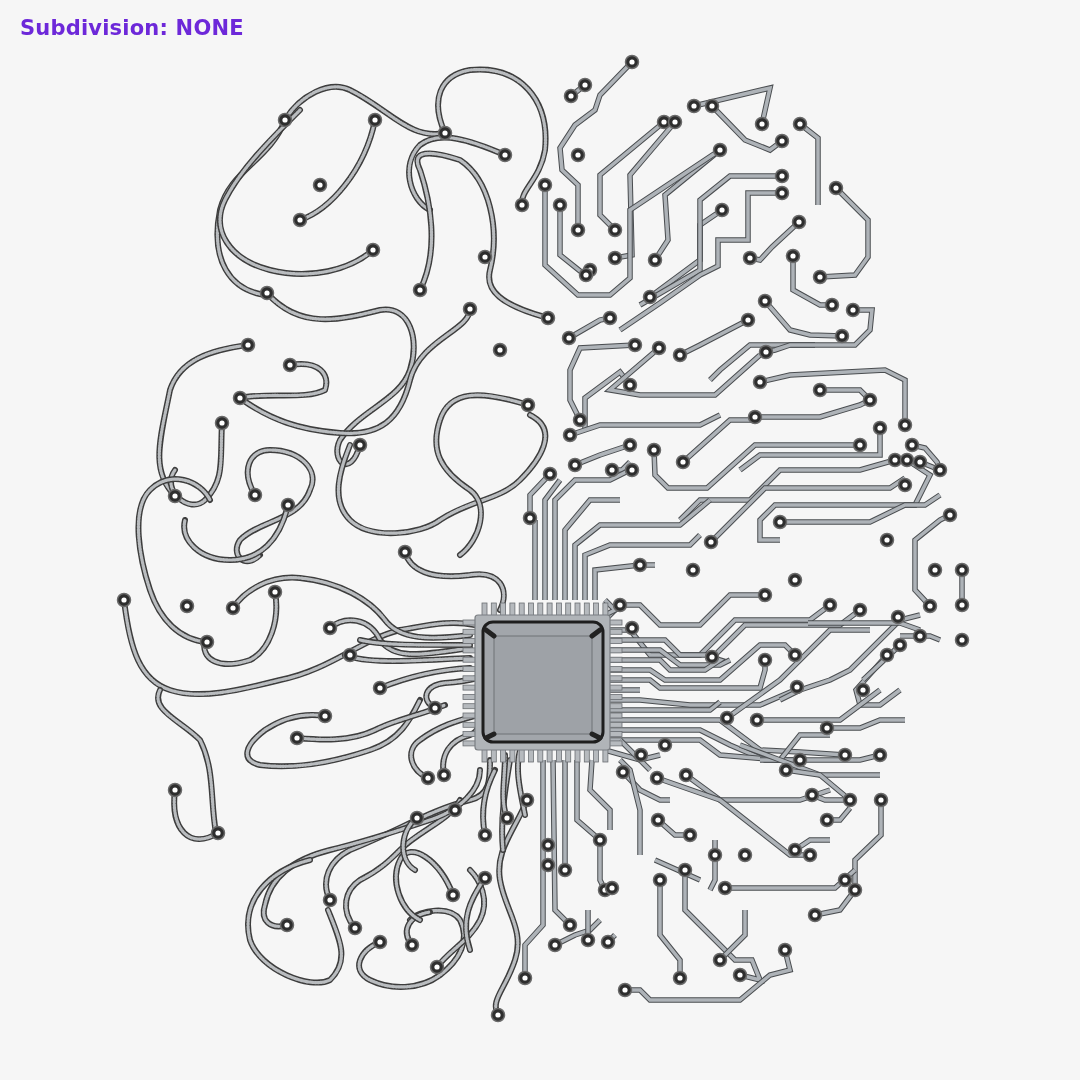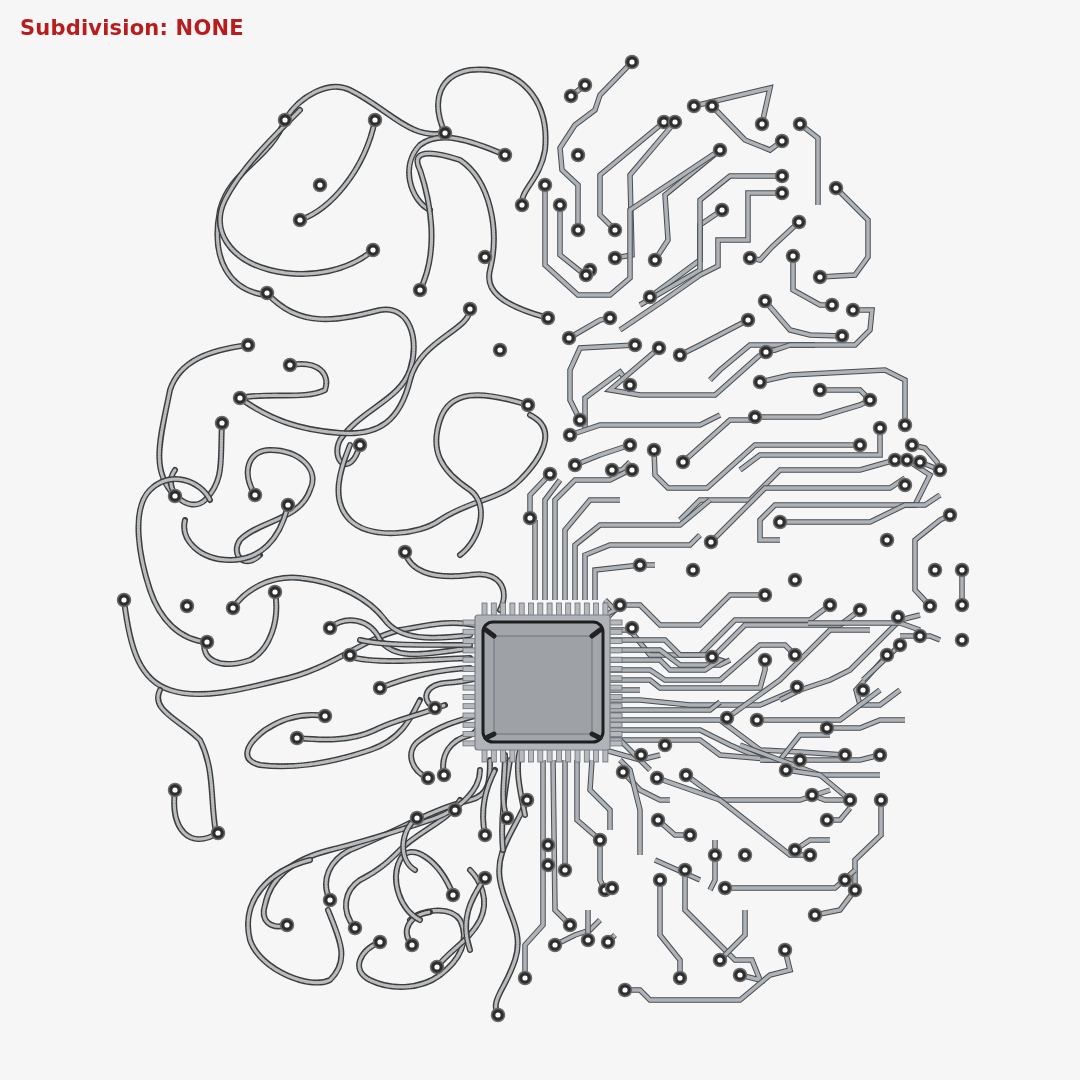--- a/index.html
+++ b/index.html
@@ -1,20 +1,20 @@
 <!DOCTYPE html>
 <html><head>
   <meta charset="utf-8">
   <style>
     html, body { margin: 0; padding: 0; background: #f6f6f6; }
     body { width: 1080px; height: 1080px; position: relative; overflow: hidden; }
     .title {
       position: absolute; left: 20px; top: 16px;
       font-family: "DejaVu Sans", sans-serif; font-weight: bold;
-      font-size: 21px; color: #b91c1c; letter-spacing: 0.2px;
+      font-size: 21px; color: #6d28d9; letter-spacing: 0.2px;
     }
     svg.art { position: absolute; left: 0; top: 0; }
     .curve-outer { fill: none; stroke: #3d3d3d; stroke-width: 6; stroke-linecap: round; stroke-linejoin: round; }
     .curve-inner { fill: none; stroke: #b9bcbf; stroke-width: 3.2; stroke-linecap: round; stroke-linejoin: round; stroke-dasharray: 1.4 1.4; }
     .trace-outer { fill: none; stroke: #4a4d50; stroke-width: 5.5; stroke-linejoin: miter; stroke-linecap: butt; }
     .trace-inner { fill: none; stroke: #aeb3b8; stroke-width: 3.5; stroke-linejoin: miter; stroke-linecap: butt; }
     .pad-outer { fill: #2e2e2e; stroke: #6a6a6a; stroke-width: 1.5; }
     .pad-inner { fill: #ffffff; }
     .pin { fill: #b6babe; stroke: #6b6f73; stroke-width: 0.8; }
   </style>

